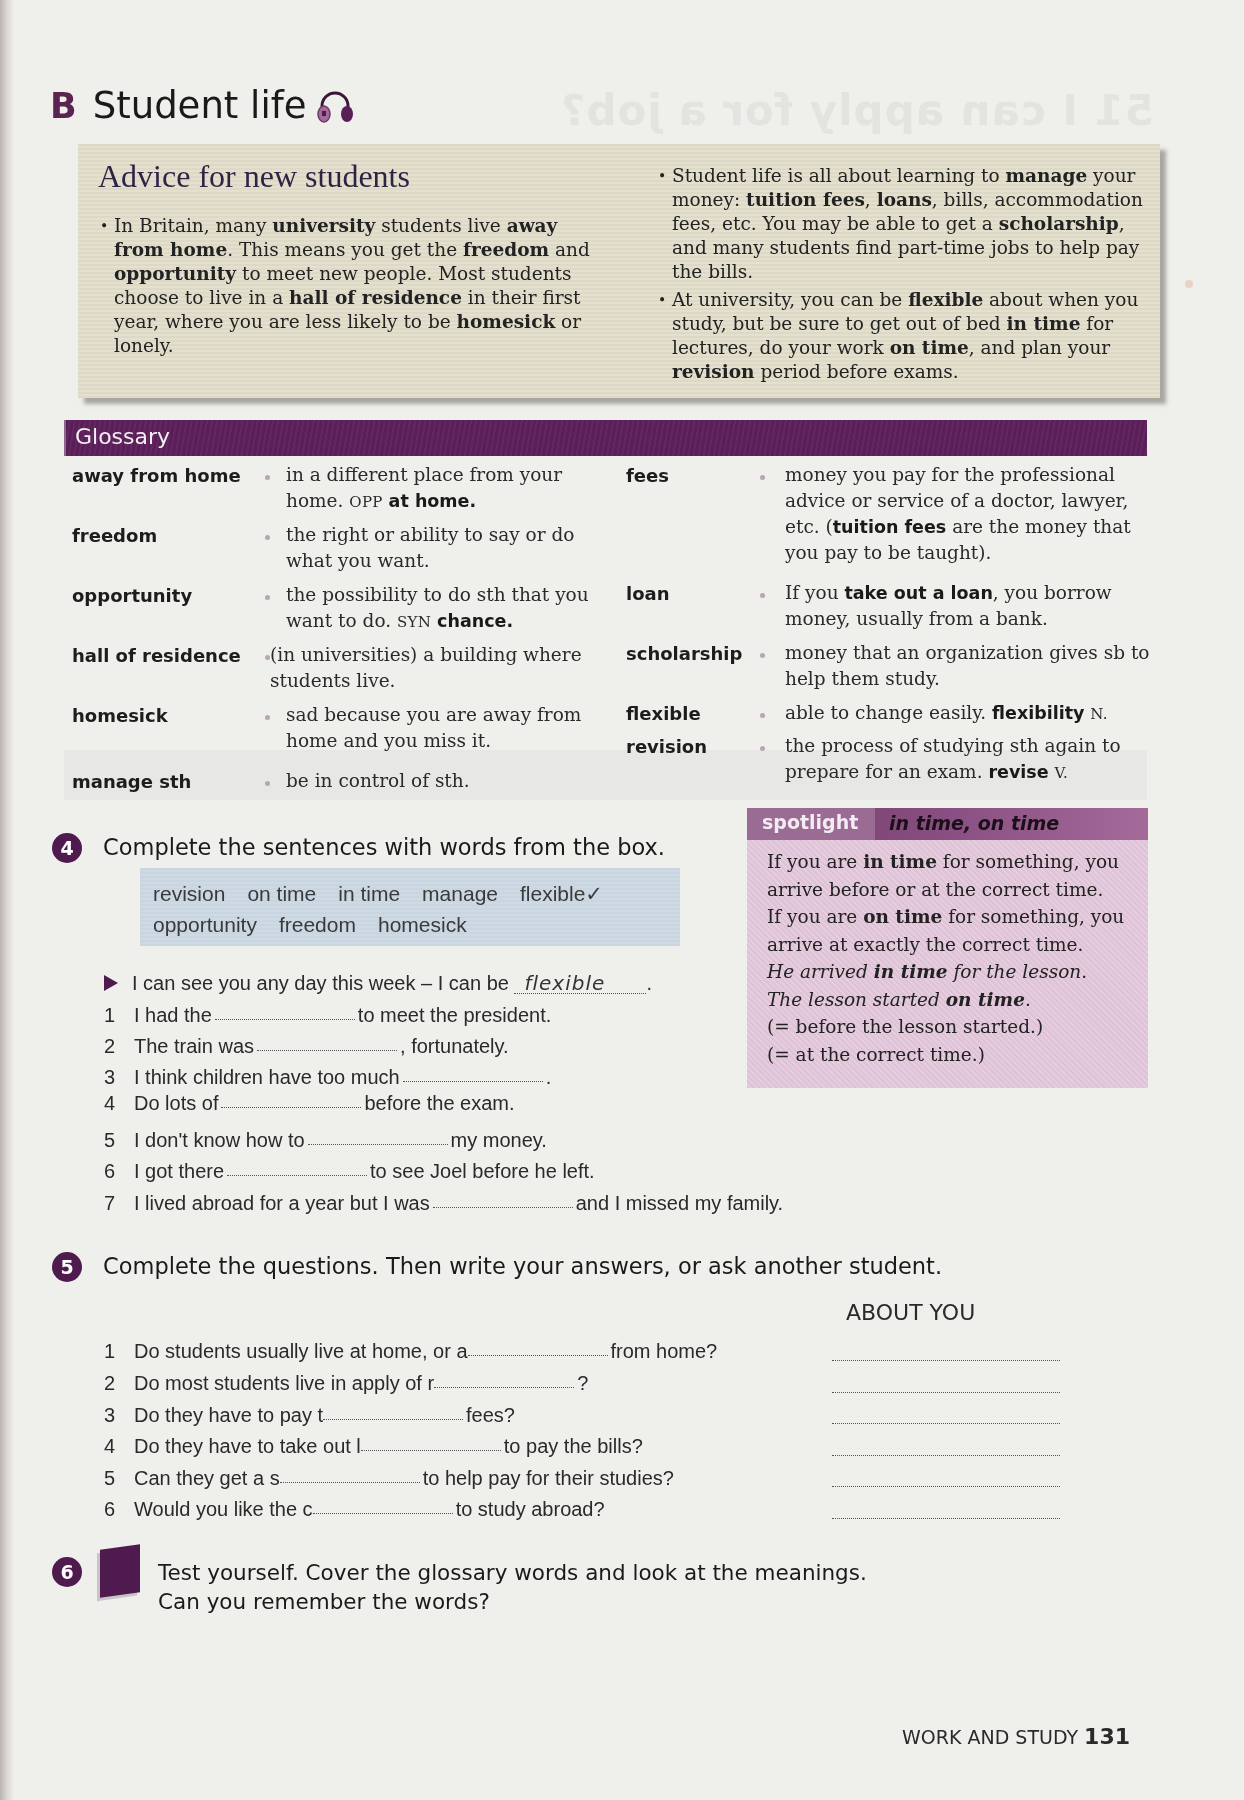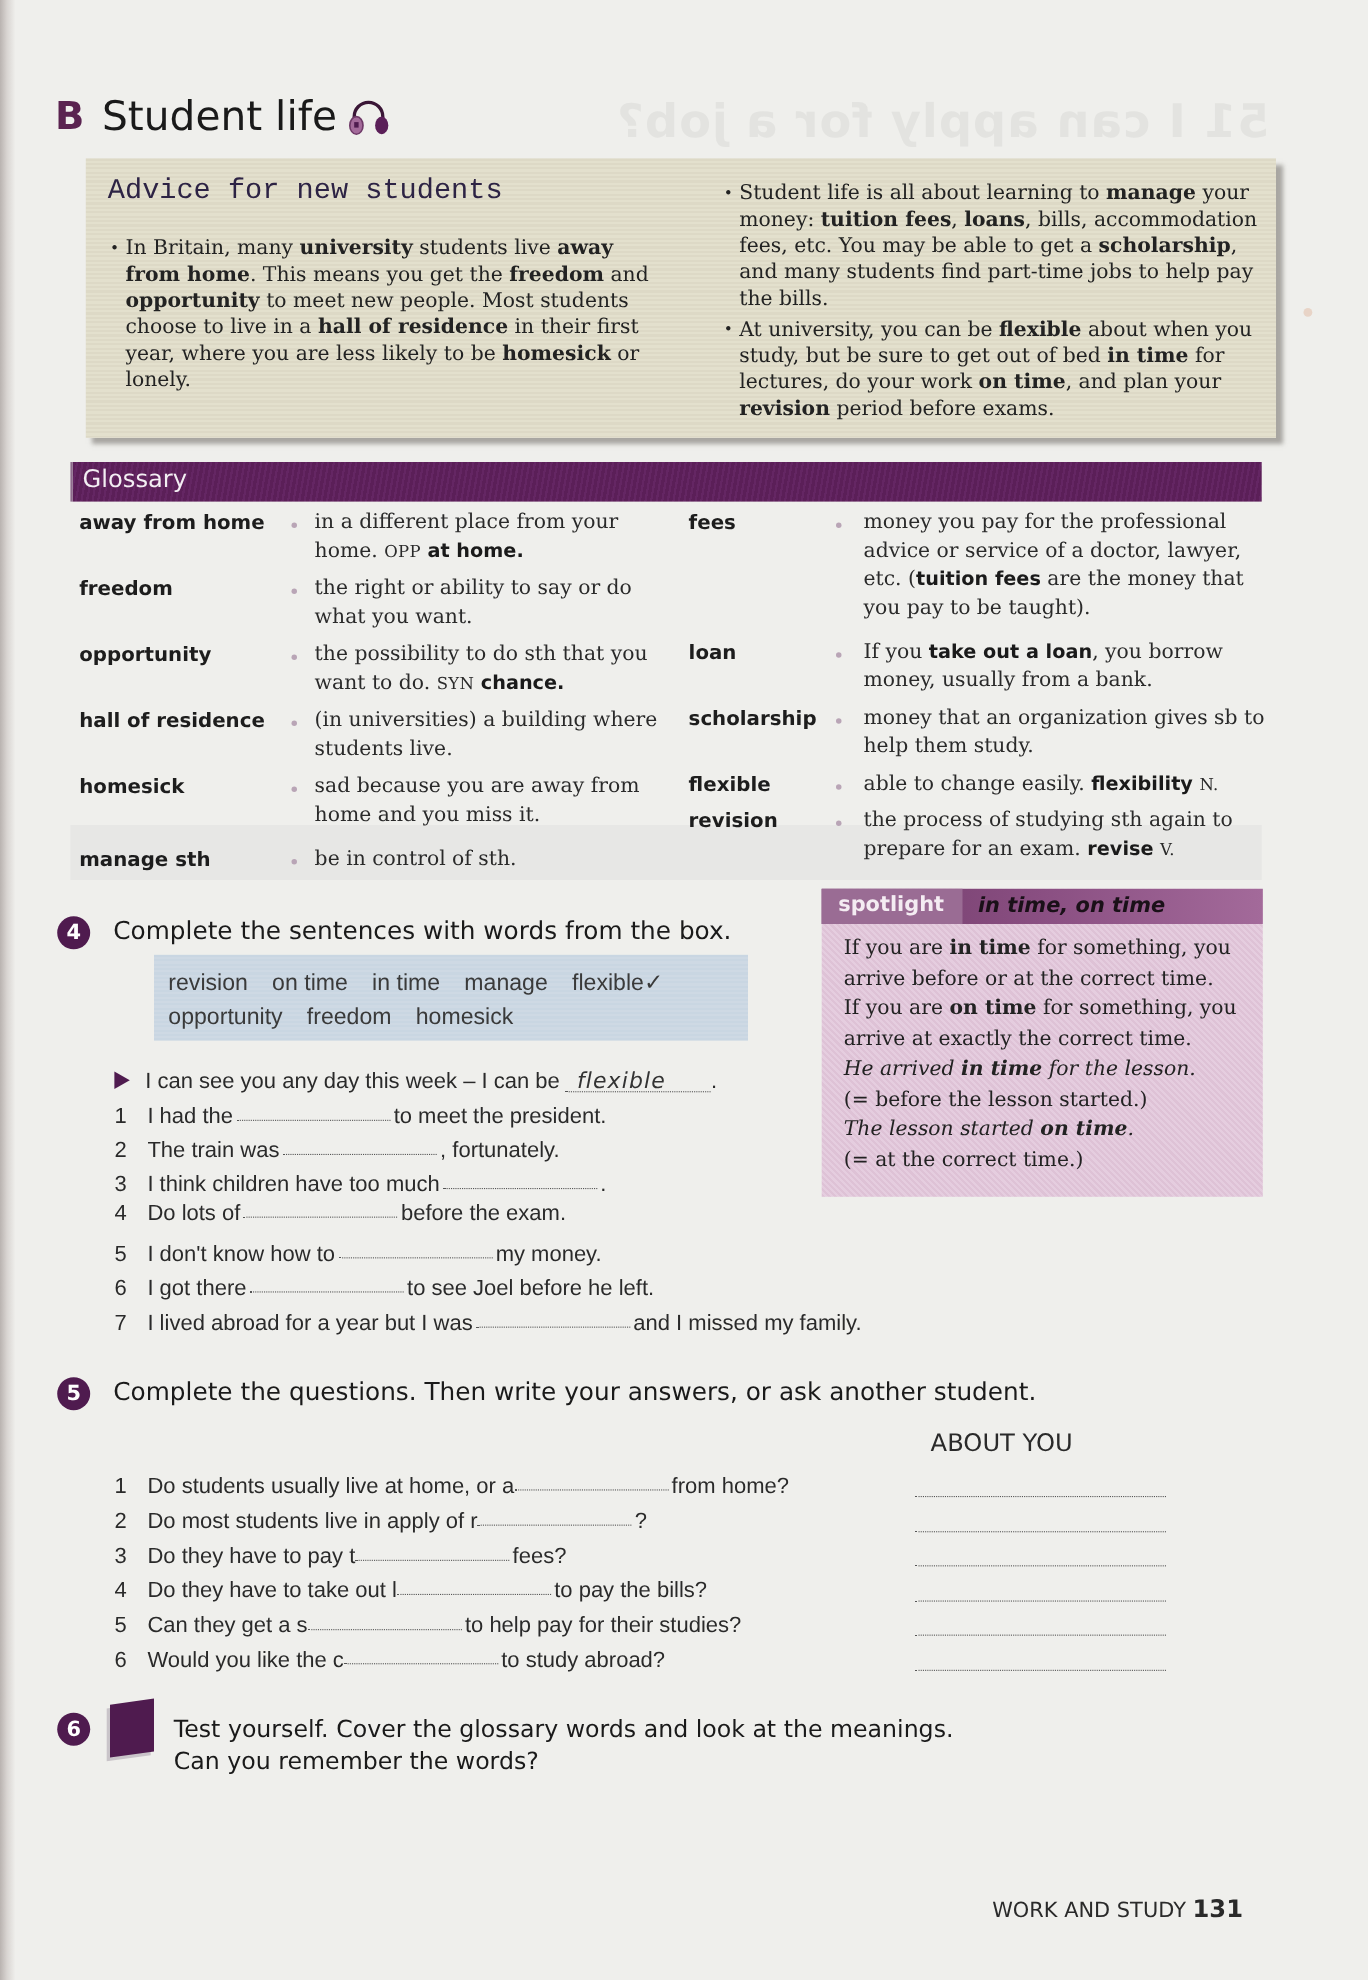--- a/index.html
+++ b/index.html
@@ -30,21 +30,21 @@
     .headphones { margin-left: 8px; width: 42px; height: 36px; position: relative; }
 
     
     .advice-box {
       position: absolute; left: 78px; top: 144px; width: 1082px; height: 254px;
       background: repeating-linear-gradient(to bottom, #ddd9c6 0px, #ddd9c6 2px, #e3e0cd 2px, #e3e0cd 4px);
       box-shadow: 6px 6px 4px rgba(110,105,100,0.55);
     }
     .advice-title {
       position: absolute; left: 20px; top: 14px;
-      font-family: Liberation Mono, monospace; font-size: 26px; color: #2d2344;
+      font-family: Liberation Serif, serif; font-size: 32px; color: #2d2344;
     }
     .advice-col { position: absolute; font-family: "DejaVu Serif", serif; font-size: 18.5px; line-height: 24px; color: #222; }
     .advice-col.left { left: 22px; top: 70px; width: 510px; }
     .advice-col.right { left: 580px; top: 20px; width: 490px; }
     .bullet { position: relative; padding-left: 14px; margin-bottom: 4px; }
     .bullet::before { content: "\2022"; position: absolute; left: 0; top: 0; font-size: 14px; }
     .advice-col b { font-weight: bold; }
 
     
     .glossary-bar {
@@ -157,21 +157,21 @@
   <div class="gloss-row" style="left:72px;top:585px;">
     <span class="gloss-term">opportunity</span>
   </div>
   <span class="gloss-dot" style="left:265px;top:595px;"></span>
   <div class="gloss-def" style="left:286px;top:582px;width:330px;"><span>the possibility to do sth that you want to do.</span> <span class="sc">SYN</span> <b>chance.</b></div>
 
   <div class="gloss-row" style="left:72px;top:645px;">
     <span class="gloss-term">hall of residence</span>
   </div>
   <span class="gloss-dot" style="left:265px;top:655px;"></span>
-  <div class="gloss-def" style="left:286px;top:642px;width:330px;">(in universities) a building where students live.</div>
+  <div class="gloss-def" style="left:270px;top:642px;width:330px;">(in universities) a building where students live.</div>
 
   <div class="gloss-row" style="left:72px;top:705px;">
     <span class="gloss-term">homesick</span>
   </div>
   <span class="gloss-dot" style="left:265px;top:715px;"></span>
   <div class="gloss-def" style="left:286px;top:702px;width:330px;">sad because you are away from home and you miss it.</div>
 
   <div class="gloss-row" style="left:72px;top:771px;">
     <span class="gloss-term">manage sth</span>
   </div>
@@ -235,22 +235,22 @@
   <div class="spot-header">
     <div class="spot-tag">
       <span class="spot-tag-label">spotlight</span>
     </div>
     <span class="spot-title">in time, on time</span>
   </div>
   <div class="spot-body">
     <p>If you are <b>in time</b> for something, you arrive before or at the correct time.</p>
     <p>If you are <b>on time</b> for something, you arrive at exactly the correct time.</p>
     <p><i>He arrived <b>in time</b> for the lesson.</i></p>
+    <p><i>The lesson started <b>on time</b>.</i></p>
     <p>(= before the lesson started.)</p>
-    <p><i>The lesson started <b>on time</b>.</i></p>
     <p>(= at the correct time.)</p>
   </div>
 </div>
 
 <div class="ex-badge" style="left:52px;top:1252px;">5</div>
 <div class="ex-instruction" style="left:103px;top:1253px;">Complete the questions. Then write your answers, or ask another student.</div>
 <div class="about-you">ABOUT YOU</div>
 
 <div class="item" style="left:104px;top:1340px;"><span class="num">1</span><span>Do students usually live at home, or a</span><span class="blank" style="width:140px;margin-left:0;"></span><span>from home?</span></div>
 <div class="item" style="left:104px;top:1372px;"><span class="num">2</span><span>Do most students live in apply of r</span><span class="blank" style="width:140px;margin-left:0;"></span><span>?</span></div>

